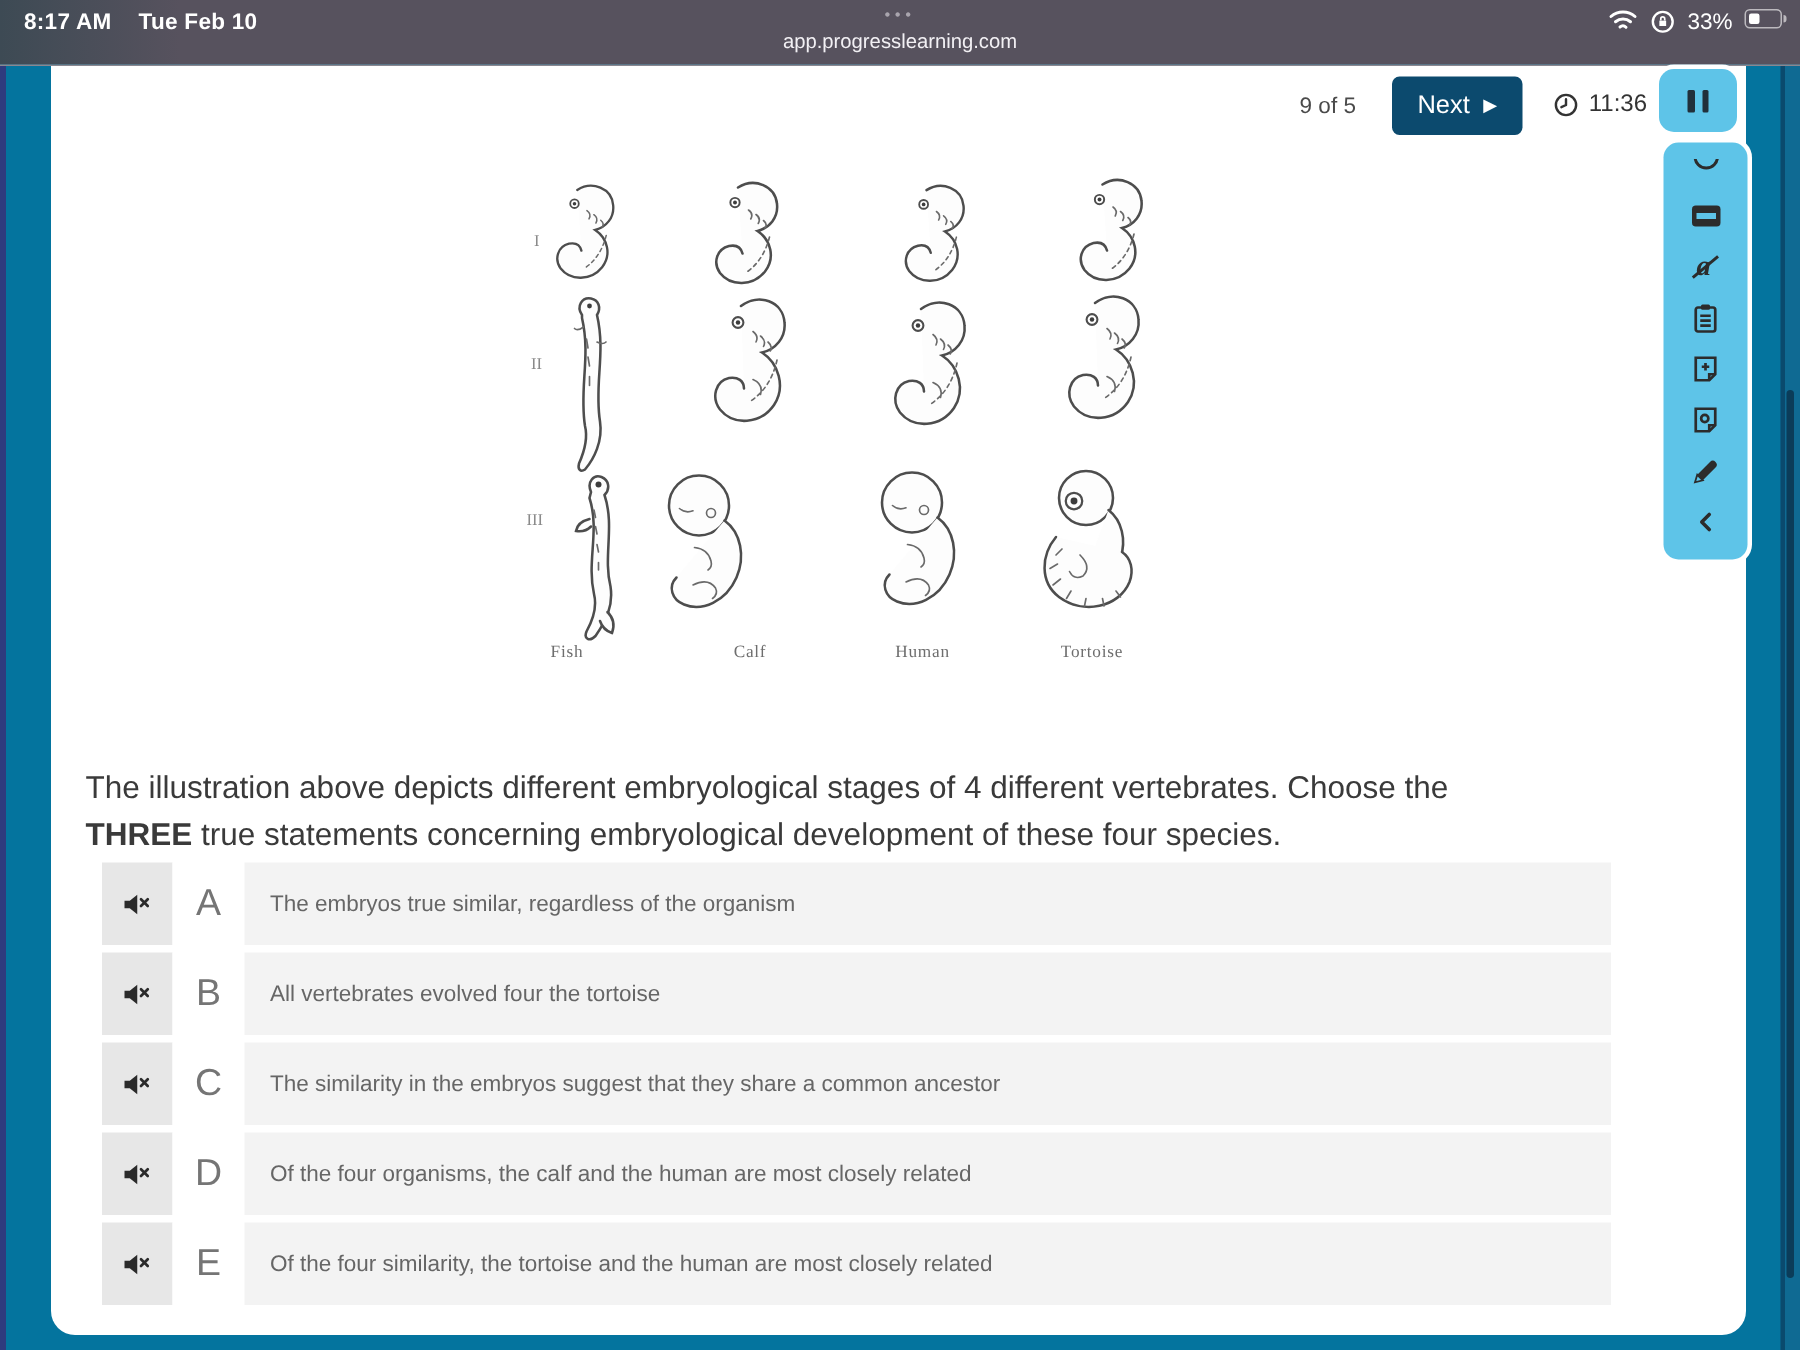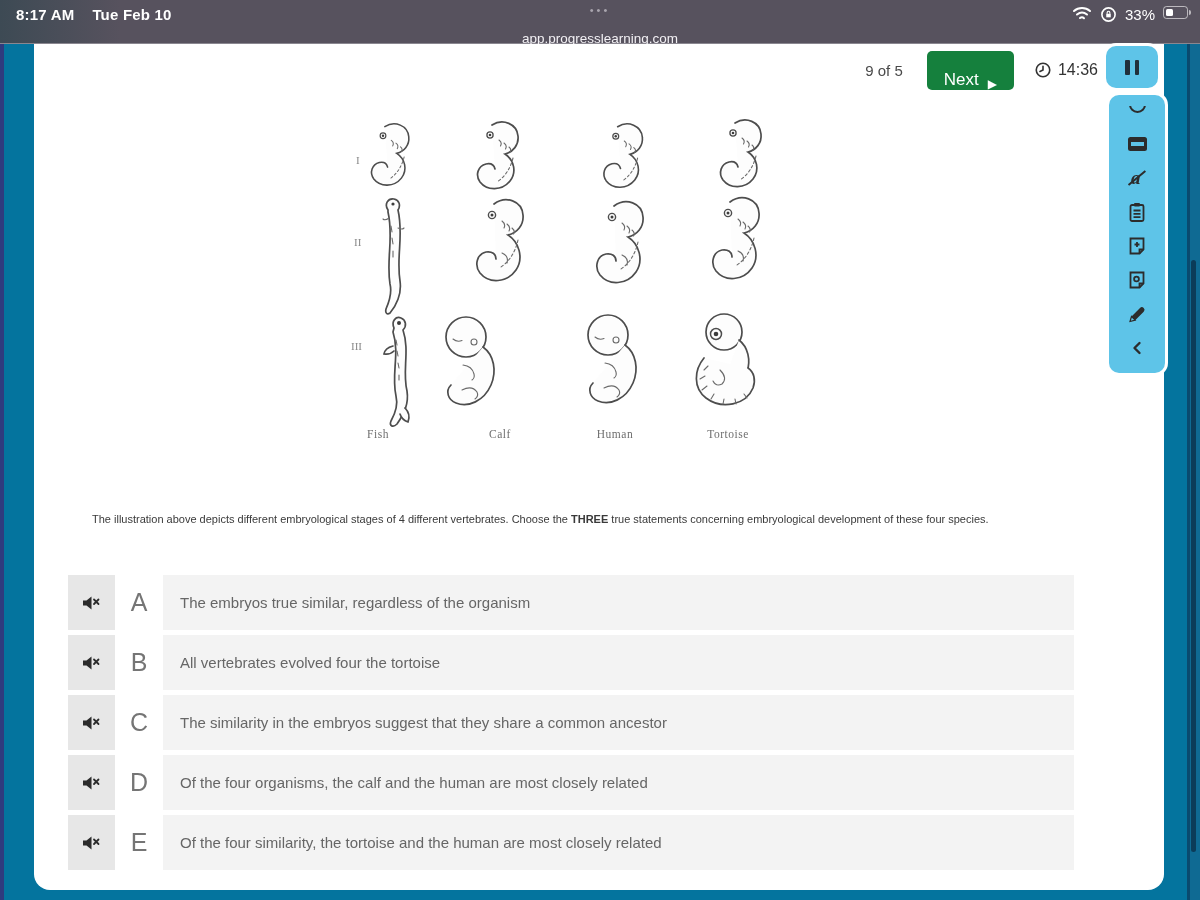--- a/index.html
+++ b/index.html
@@ -7,39 +7,39 @@
   .screen { position:relative; width:1200px; height:900px; background:#04749e; overflow:hidden; }
 
   
   .statusbar { position:absolute; top:0; left:0; width:1200px; height:44px;
     background:linear-gradient(90deg,#3d4a54 0%,#57525e 10%,#57525e 100%);
     border-bottom:1px solid #8a8790; color:#fff; }
   .sb-left { position:absolute; left:16px; top:6px; font-size:15px; font-weight:600; letter-spacing:.2px; }
   .sb-left span + span { margin-left:18px; font-weight:600; }
   .sb-center { position:absolute; left:0; right:0; top:0; text-align:center; }
   .sb-dots { font-size:11px; letter-spacing:3px; color:#a9a5ae; line-height:14px; margin-top:3px; }
-  .sb-url { font-size:13.5px; color:#f2f0f4; line-height:16px; margin-top:14px; }
+  .sb-url { font-size:13.5px; color:#f2f0f4; line-height:16px; margin-top:3px; }
   .sb-right { position:absolute; right:12px; top:6px; display:flex; align-items:flex-start; gap:8px; }
   .battery-pct { font-size:15px; font-weight:500; }
   .battery { position:relative; width:25px; height:12.5px; border:1px solid rgba(255,255,255,.6); border-radius:3.5px; }
   .battery .fill { position:absolute; left:1.5px; top:1.5px; width:7px; height:7.5px; background:#fff; border-radius:1.5px; }
   .battery .tip { position:absolute; right:-3.5px; top:3px; width:2px; height:5px; background:rgba(255,255,255,.6); border-radius:0 2px 2px 0; }
 
   
   .left-strip { position:absolute; left:0; top:44px; width:4px; height:856px; background:#2f3b7e; }
   .right-strip { position:absolute; right:0; top:44px; width:13px; height:856px; background:#0f6a93; border-left:3px solid #0a4a6e; }
   .scroll-thumb { position:absolute; left:1px; top:216px; width:5px; height:592px; background:#0b3c59; border-radius:3px; }
 
   .card { position:absolute; left:34px; top:44px; width:1130px; height:846px; background:#fff;
     border-radius:0 0 16px 16px; }
 
   
   .toolbar { position:absolute; top:6px; right:66px; height:40px; display:flex; align-items:center; }
   .progress { font-size:15px; color:#4a4a4a; margin-right:24px; }
-  .next-btn { display:flex; align-items:flex-end; gap:9px; background:#15803d; color:#fff; border:none;
+  .next-btn { display:flex; align-items:center; gap:9px; background:#0c4a6e; color:#fff; border:none;
     border-radius:5px; padding:0 17px; height:39px; font-size:17px; font-family:"Liberation Sans",sans-serif; cursor:pointer; }
   .next-tri { font-size:12px; line-height:1; }
   .timer { display:flex; align-items:center; gap:6px; margin-left:20px; font-size:16px; color:#333; }
 
   
   .pause-btn { position:absolute; left:1106px; top:46px; width:52px; height:42px; background:#5ec4e8;
     border-radius:10px; box-shadow:0 0 0 3px #fff; display:flex; align-items:center; justify-content:center; gap:5px; cursor:pointer; }
   .pause-btn i { display:block; width:4.5px; height:15px; background:#21303b; border-radius:1px; }
   .tool-panel { position:absolute; left:1109px; top:95px; width:56px; height:278px; background:#5ec4e8;
     border-radius:10px; box-shadow:0 0 0 3px #fff; display:flex; flex-direction:column; align-items:center;
@@ -57,21 +57,21 @@
     transform:rotate(-40deg); }
 
   
   .illustration { position:absolute; left:306px; top:54px; }
   .sk { fill:#fdfdfd; stroke:#4d4d4d; stroke-width:1.7; stroke-linecap:round; }
   .th { fill:none; stroke:#6a6a6a; stroke-width:1.1; stroke-linecap:round; }
   .rowlab { font-family:"Liberation Serif",serif; font-size:11px; fill:#8a8a8a; }
   .collab { font-family:"Liberation Serif",serif; font-size:11.5px; fill:#6e6e6e; letter-spacing:.5px; }
 
   
-  .question { position:absolute; left:23px; top:466px; width:980px; font-size:11px; line-height:19px; color:#3a3a3a;margin-left:35px; }
+  .question { position:absolute; left:23px; top:466px; width:980px; font-size:21px; line-height:31px; color:#3a3a3a; }
 
   
   .answers { position:absolute; left:34px; top:531px; width:1006px; }
   .arow { display:flex; height:55px; margin-bottom:5px; cursor:pointer; }
   .aspk { width:47px; background:#e7e7e7; display:flex; align-items:center; justify-content:center; }
   .altr { width:48px; background:#fff; display:flex; align-items:center; justify-content:center;
     font-size:25px; color:#757575; }
   .atext { flex:1; background:#f3f3f3; display:flex; align-items:center; padding-left:17px;
     font-size:15px; color:#666; }
 </style>
@@ -118,21 +118,21 @@
       <span class="progress">9 of 5</span>
       <button class="next-btn">
         <span>Next</span>
           <span class="next-tri">▶</span>
       </button>
       <span class="timer">
         <svg width="18" height="18" viewBox="0 0 20 20">
           <circle cx="10" cy="10" r="7.5" fill="none" stroke="#333" stroke-width="1.8"></circle>
           <path d="M10,10 V5.8 M10,10 L6.6,11.6" fill="none" stroke="#333" stroke-width="1.8" stroke-linecap="round"></path>
         </svg>
-        <span>14:36</span>
+        <span>11:36</span>
       </span>
     </div>
 
     <svg class="illustration" width="450" height="350" viewBox="0 0 450 350">
       <defs>
         <g id="embA">
           <path class="sk" d="M27,5 C38,-2 52,4 53,16 C54,25 48,32 40,34 C49,40 52,52 45,61 C37,71 22,71 15,62 C10,55 13,46 21,44 C26,43 29,45 30,49"></path>
           <circle cx="25" cy="15" r="3.1" fill="none" stroke="#4d4d4d" stroke-width="1.3"></circle>
           <circle cx="25" cy="15" r="1.3" fill="#3c3c3c"></circle>
           <path class="th" d="M34,20 q3.5,2.5 1.5,6 M39,23 q3.5,2.5 1.5,6 M44,27 q3,2.5 1,5"></path>

